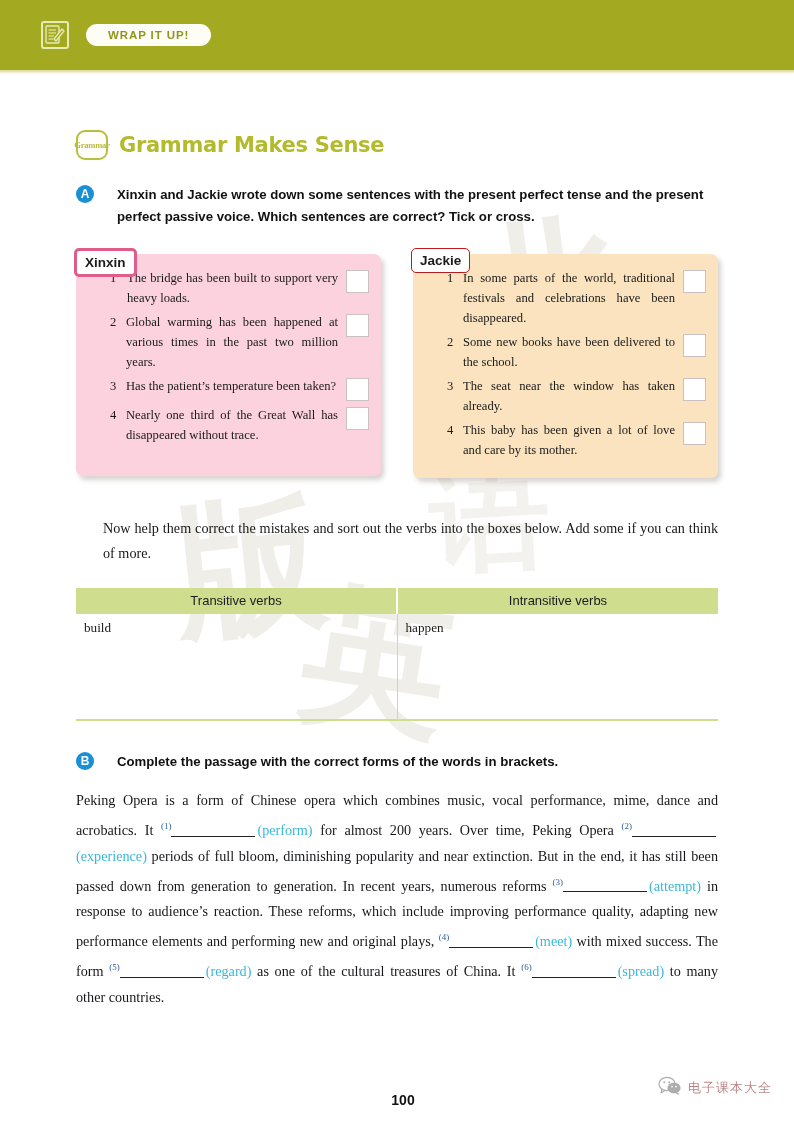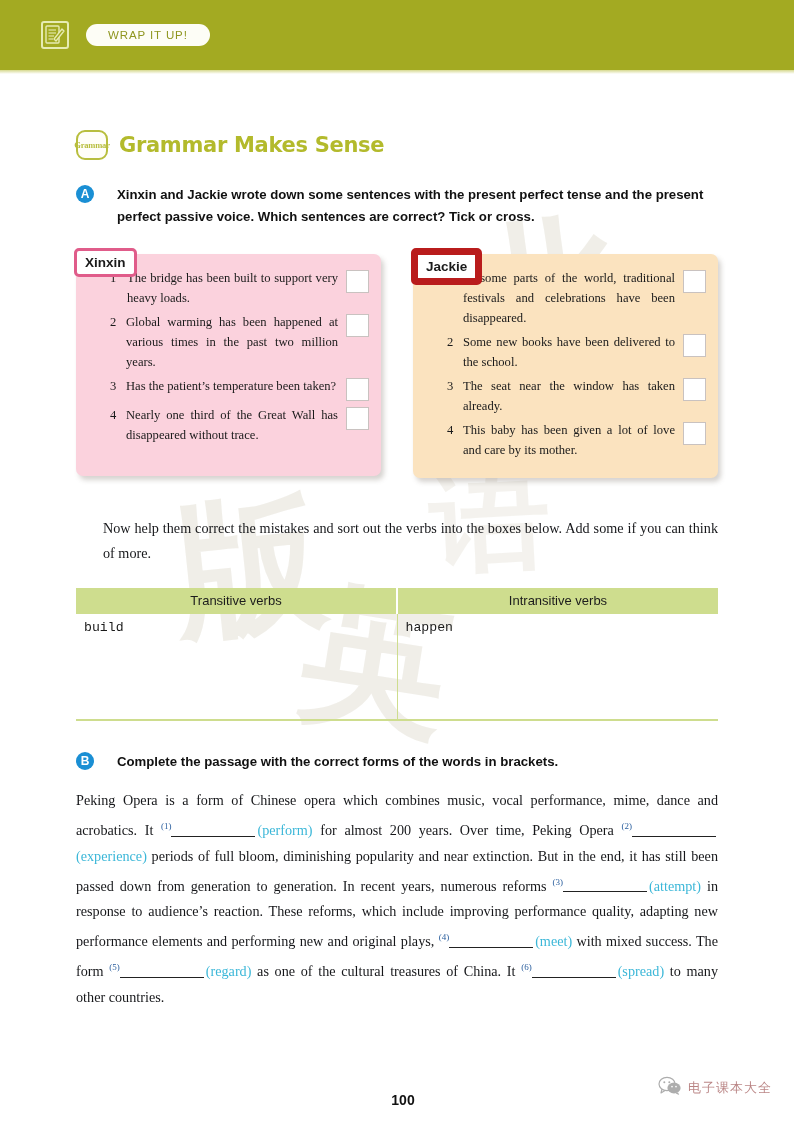--- a/index.html
+++ b/index.html
@@ -58,21 +58,21 @@
     background: #fdfdf6;
     border-radius: 14px;
     height: 22px;
     padding: 0 22px;
     display: flex;
     align-items: center;
     justify-content: center;
   }
   .wrap-pill span {
     font-family: "Liberation Sans", sans-serif;
-    font-weight: 400;
+    font-weight: 700;
     font-size: 11.5px;
     letter-spacing: .9px;
     color: #8f9620;
   }
   .topbar-fade {
     position: relative; z-index:3;
     height: 4px;
     background: linear-gradient(to bottom, #d6d98f, #ffffff);
   }
 
@@ -161,21 +161,21 @@
     background: #ffffff;
     border-radius: 5px;
     padding: 4px 8px;
     font-family: "Liberation Sans", sans-serif;
     font-weight: 700;
     font-size: 13.5px;
     color: #1b1b1b;
     z-index: 4;
   }
   .tag-pink  { border: 3px solid #e05c8a; }
-  .tag-peach { border: 7px solid #b91c1c; }
+  .tag-peach { border: 1px solid #b91c1c; }
 
   .q-list { list-style: none; margin: 0; padding: 0; }
   .q-item {
     display: flex;
     align-items: flex-start;
     margin-bottom: 4px;
   }
   .q-num {
     width: 12px;
     flex: none;
@@ -230,21 +230,21 @@
     color: #1c1c1c;
     padding: 5px 0 6px;
     text-align: center;
     border-right: 2px solid #ffffff;
   }
   .verb-table th:last-child { border-right: none; }
   .verb-table td {
     height: 106px;
     vertical-align: top;
     padding: 6px 0 0 8px;
-    font-family: Liberation Mono, monospace;
+    font-family: Liberation Serif, serif;
     font-size: 13.2px;
     color: #1a1a1a;
     border-bottom: 2px solid #cedd8e;
     border-right: 1px solid #cedd8e;
   }
   .verb-table td:last-child { border-right: none; }
 
   
   .sec-b { margin-top: 30px; }
   .passage {

